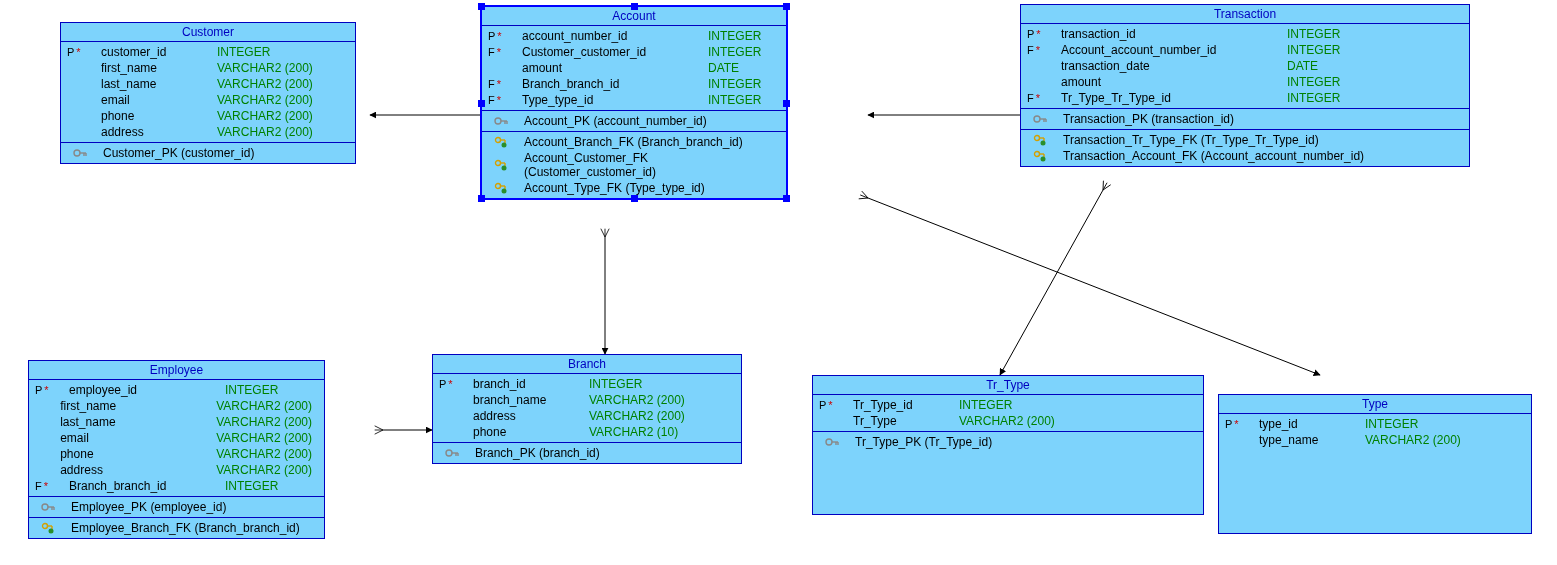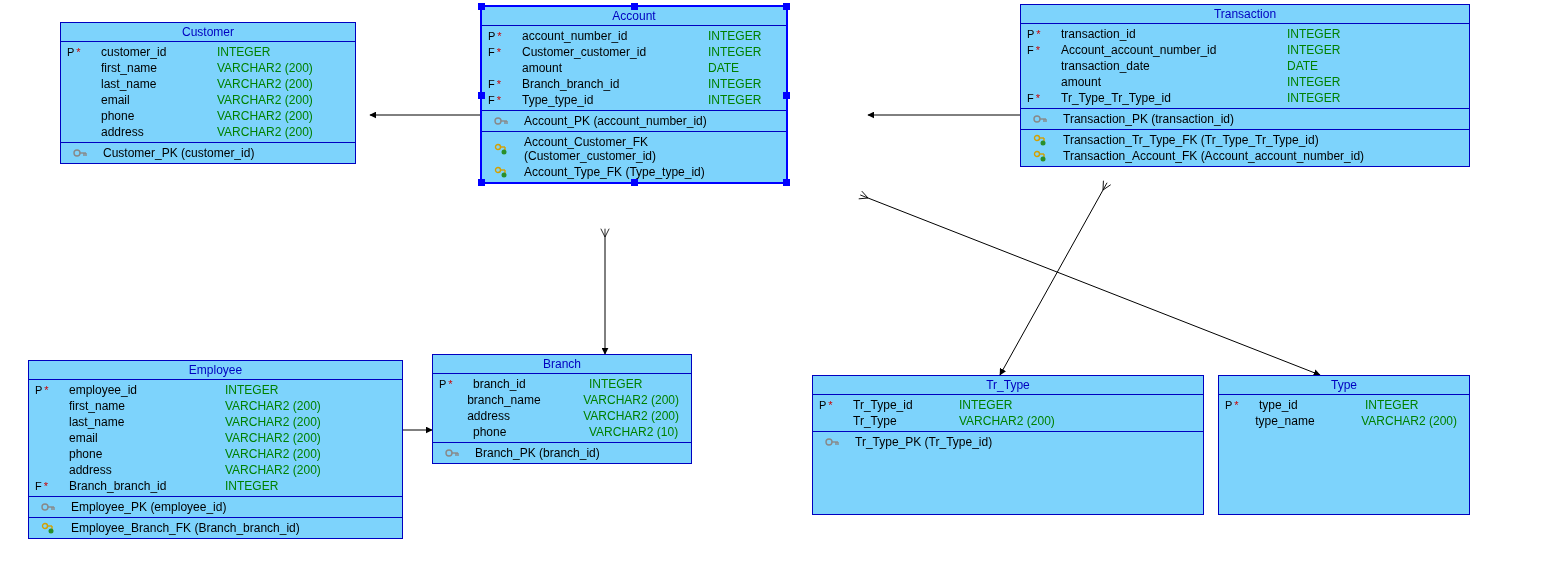--- a/index.html
+++ b/index.html
@@ -190,31 +190,42 @@
   <div class="section" id="keys-account-fk">
         <div class="krow">
           <span class="kicon icon-fk">
             <svg width="14" height="12">
               <ellipse cx="4" cy="4" rx="2.5" ry="2.5" fill="none" stroke="#d4a000" stroke-width="1.4"></ellipse>
               <line x1="6" y1="4" x2="11" y2="4" stroke="#d4a000" stroke-width="1.4"></line>
               <line x1="11" y1="4" x2="11" y2="7" stroke="#d4a000" stroke-width="1.4"></line>
               <circle cx="10" cy="9" r="2.5" fill="#2a8f2a"></circle>
             </svg>
           </span>
-          <span>Account_Customer_FK (Customer_customer_id)</span>
+          <span>Account_Branch_FK (Branch_branch_id)</span>
         </div>
         <div class="krow">
           <span class="kicon icon-fk">
             <svg width="14" height="12">
               <ellipse cx="4" cy="4" rx="2.5" ry="2.5" fill="none" stroke="#d4a000" stroke-width="1.4"></ellipse>
               <line x1="6" y1="4" x2="11" y2="4" stroke="#d4a000" stroke-width="1.4"></line>
               <line x1="11" y1="4" x2="11" y2="7" stroke="#d4a000" stroke-width="1.4"></line>
               <circle cx="10" cy="9" r="2.5" fill="#2a8f2a"></circle>
             </svg>
           </span>
+          <span>Account_Customer_FK (Customer_customer_id)</span>
+        </div>
+        <div class="krow">
+          <span class="kicon icon-fk">
+            <svg width="14" height="12">
+              <ellipse cx="4" cy="4" rx="2.5" ry="2.5" fill="none" stroke="#d4a000" stroke-width="1.4"></ellipse>
+              <line x1="6" y1="4" x2="11" y2="4" stroke="#d4a000" stroke-width="1.4"></line>
+              <line x1="11" y1="4" x2="11" y2="7" stroke="#d4a000" stroke-width="1.4"></line>
+              <circle cx="10" cy="9" r="2.5" fill="#2a8f2a"></circle>
+            </svg>
+          </span>
           <span>Account_Type_FK (Type_type_id)</span>
         </div>
       </div>
 </div>
 
 <div class="entity" style="left:1020px;top:4px;width:450px">
   <div class="title">Transaction</div>
   <div class="section" id="cols-transaction">
         <div class="row">
           <span class="flags">
@@ -292,21 +303,21 @@
               <line x1="6" y1="4" x2="11" y2="4" stroke="#d4a000" stroke-width="1.4"></line>
               <line x1="11" y1="4" x2="11" y2="7" stroke="#d4a000" stroke-width="1.4"></line>
               <circle cx="10" cy="9" r="2.5" fill="#2a8f2a"></circle>
             </svg>
           </span>
           <span>Transaction_Account_FK (Account_account_number_id)</span>
         </div>
       </div>
 </div>
 
-<div class="entity" style="left:28px;top:360px;width:375px">
+<div class="entity" style="left:28px;top:360px;width:297px">
   <div class="title">Employee</div>
   <div class="section" id="cols-employee">
         <div class="row">
           <span class="flags">
             <span class="flag-p">P</span>
             <span class="star">*</span>
           </span>
           <span class="colname" style="min-width:150px">employee_id</span>
           <span class="coltype">INTEGER</span>
           <span class="spacer"></span>
@@ -382,21 +393,21 @@
               <line x1="6" y1="4" x2="11" y2="4" stroke="#d4a000" stroke-width="1.4"></line>
               <line x1="11" y1="4" x2="11" y2="7" stroke="#d4a000" stroke-width="1.4"></line>
               <circle cx="10" cy="9" r="2.5" fill="#2a8f2a"></circle>
             </svg>
           </span>
           <span>Employee_Branch_FK (Branch_branch_id)</span>
         </div>
       </div>
 </div>
 
-<div class="entity" style="left:432px;top:354px;width:260px">
+<div class="entity" style="left:432px;top:354px;width:310px">
   <div class="title">Branch</div>
   <div class="section" id="cols-branch">
         <div class="row">
           <span class="flags">
             <span class="flag-p">P</span>
             <span class="star">*</span>
           </span>
           <span class="colname" style="min-width:110px">branch_id</span>
           <span class="coltype">INTEGER</span>
           <span class="spacer"></span>
@@ -470,21 +481,21 @@
               <line x1="7" y1="6" x2="13" y2="6" stroke="#888" stroke-width="1.4"></line>
               <line x1="11" y1="6" x2="11" y2="9" stroke="#888" stroke-width="1.4"></line>
               <line x1="13" y1="6" x2="13" y2="9" stroke="#888" stroke-width="1.4"></line>
             </svg>
           </span>
           <span>Tr_Type_PK (Tr_Type_id)</span>
         </div>
       </div>
 </div>
 
-<div class="entity" style="left:1218px;top:375px;width:252px;height:140px">
+<div class="entity" style="left:1218px;top:394px;width:314px;height:140px">
   <div class="title">Type</div>
   <div class="section" id="cols-type">
         <div class="row">
           <span class="flags">
             <span class="flag-p">P</span>
             <span class="star">*</span>
           </span>
           <span class="colname" style="min-width:100px">type_id</span>
           <span class="coltype">INTEGER</span>
           <span class="spacer"></span>

